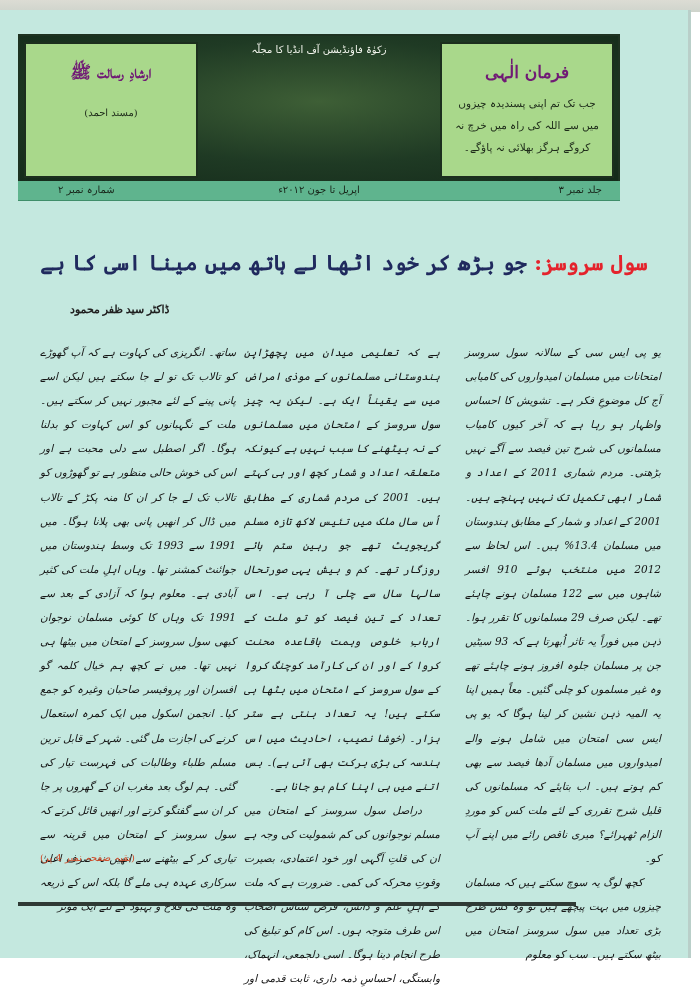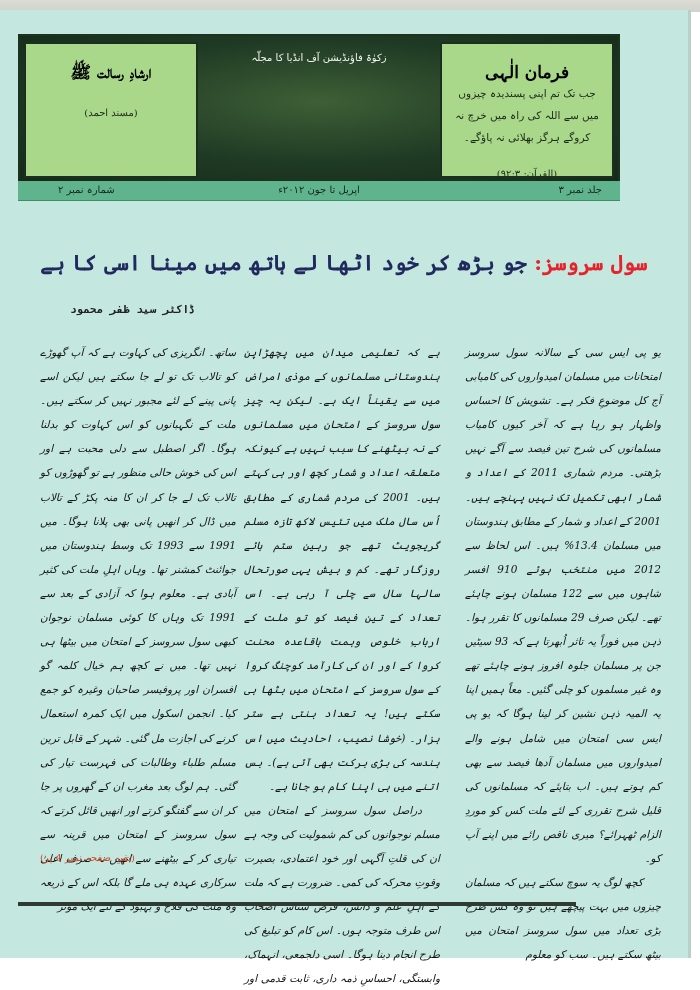--- a/index.html
+++ b/index.html
@@ -27,21 +27,21 @@
     position: absolute; top: 6px; width: 170px; height: 132px;
     background: #a9d88b;
     border: 2px solid #1c2f1e;
     direction: rtl; text-align: center;
     color: #1d2a19;
   }
   .mast-box.left { left: 4px; }
   .mast-box.right { right: 4px; }
   .mast-box .box-title {
     font-family: "DejaVu Serif", serif; font-size: 17px; font-weight: bold;
-    color: #000000; margin-top: 18px; margin-bottom: 0;
+    color: #701a75; margin-top: 18px; margin-bottom: 10px;
   }
   .mast-box .box-text {
     font-family: "DejaVu Serif", serif; font-size: 10.5px; line-height: 22px;
     padding: 0 8px;
   }
   .mast-box .box-ref {
     font-family: "DejaVu Serif", serif; font-size: 10px; margin-top: 20px;
   }
   .mast-center {
     position: absolute; left: 182px; top: 0; width: 234px; height: 145px;
@@ -51,21 +51,21 @@
     font-family: "DejaVu Sans", sans-serif; font-size: 8.5px; color: #e9efe2;
     margin-top: 15px;
   }
   .logo {
     font-family: "DejaVu Serif", serif; font-weight: bold; font-size: 46px;
     color: #f3e83a; margin-top: 14px; letter-spacing: 2px; line-height: 54px;
     text-shadow: 1px 1px 0 #6b6b14;
   }
   .subtitle {
     font-family: "DejaVu Sans", sans-serif; font-size: 10px; color: #f1f4ec;
-    margin-top: 16px;
+    margin-top: 8px;
   }
   .issue-bar {
     position: absolute; left: 18px; top: 171px; width: 602px; height: 19px;
     background: #5fb48e;
     border-bottom: 1px solid #3f8e6a;
     direction: rtl;
     font-family: "DejaVu Serif", serif; font-size: 10px; color: #18261a;
   }
   .issue-bar span { position: absolute; top: 3px; }
   .issue-vol { right: 18px; }
@@ -74,21 +74,21 @@
 
   
   .headline {
     position: absolute; left: 0; top: 240px; width: 688px; text-align: center;
     direction: rtl; font-family: "DejaVu Serif", serif; font-weight: bold;
     font-size: 21px; color: #202a5e;
   }
   .headline .red { color: #e4232c; }
   .byline {
     position: absolute; left: 70px; top: 293px; direction: rtl;
-    font-family: Liberation Mono, monospace; font-size: 11px; font-weight: bold;
+    font-family: Liberation Serif, serif; font-size: 11px; font-weight: bold;
     color: #202020;
   }
 
   
   .col {
     position: absolute; top: 330px; width: 196px;
     direction: rtl; text-align: justify;
     font-family: "DejaVu Serif", serif; font-size: 10.5px;
     line-height: 24.1px; color: #141414;
   }

